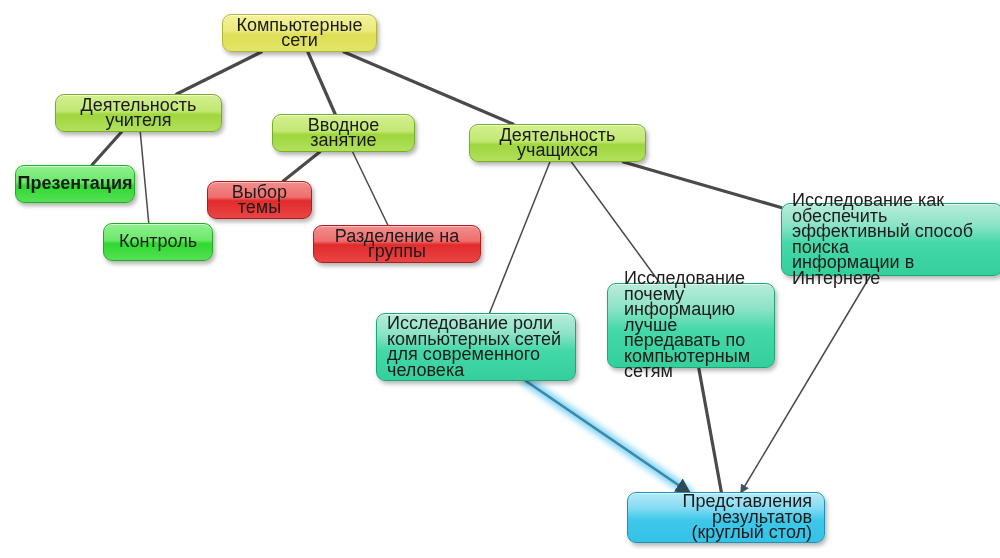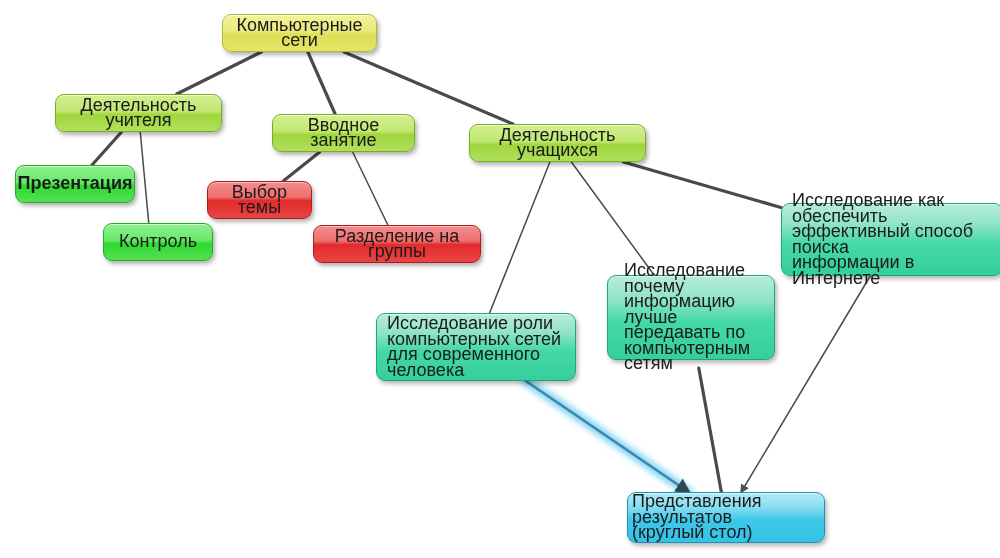--- a/index.html
+++ b/index.html
@@ -89,22 +89,22 @@
     text-align: left;
     padding: 6px 10px;
   }
 
   
   .n-cyan {
     background: linear-gradient(to bottom, #b3e9f7 0%, #86dcf2 30%, #3ec8ea 55%, #34c2e6 100%);
     border: 1px solid #1b93b5;
     box-shadow: 2px 3px 4px rgba(0,0,0,0.28), inset 0 1px 0 rgba(255,255,255,0.55);
     justify-content: flex-start;
-    text-align: left;
-    padding: 6px 4px;
+    text-align: right;
+    padding: 6px 12px;
   }
 </style>
 </head>
 <body>
 
 <div id="canvas">
 
   <svg id="edge-layer" width="1000" height="558" viewBox="0 0 1000 558" xmlns="http://www.w3.org/2000/svg">
     <defs>
       <marker id="arrow-dark" viewBox="0 0 10 10" refX="8" refY="5" markerWidth="6" markerHeight="6" orient="auto-start-reverse">
@@ -140,21 +140,21 @@
       <div class="node n-ygreen" style="left: 55px; top: 94px; width: 167px; height: 38px;"><span class="label">Деятельность учителя</span></div>
       <div class="node n-ygreen" style="left: 272px; top: 114px; width: 143px; height: 38px;"><span class="label">Вводное занятие</span></div>
       <div class="node n-ygreen" style="left: 469px; top: 124px; width: 177px; height: 38px;"><span class="label">Деятельность учащихся</span></div>
       <div class="node n-green" style="left: 15px; top: 165px; width: 120px; height: 38px; font-weight: bold;"><span class="label">Презентация</span></div>
       <div class="node n-green" style="left: 103px; top: 223px; width: 110px; height: 38px;"><span class="label">Контроль</span></div>
       <div class="node n-red" style="left: 207px; top: 181px; width: 105px; height: 38px;"><span class="label">Выбор темы</span></div>
       <div class="node n-red" style="left: 313px; top: 225px; width: 168px; height: 38px;"><span class="label">Разделение на группы</span></div>
       <div class="node n-teal" style="left: 376px; top: 313px; width: 200px; height: 68px; justify-content: flex-end;"><span class="label">Исследование роли
 компьютерных сетей
  для современного человека</span></div>
-      <div class="node n-teal" style="left: 607px; top: 275px; width: 168px; height: 85px; padding-left: 16px;"><span class="label">Исследование почему
+      <div class="node n-teal" style="left: 607px; top: 283px; width: 168px; height: 85px; padding-left: 16px;"><span class="label">Исследование почему
  информацию лучше
  передавать по
  компьютерным сетям</span></div>
       <div class="node n-teal" style="left: 781px; top: 203px; width: 222px; height: 73px;"><span class="label">Исследование как обеспечить
 эффективный способ поиска
 информации в Интернете</span></div>
       <div class="node n-cyan" style="left: 627px; top: 492px; width: 198px; height: 51px;"><span class="label">Представления результатов
 (круглый стол)</span></div>
     </div>
 

